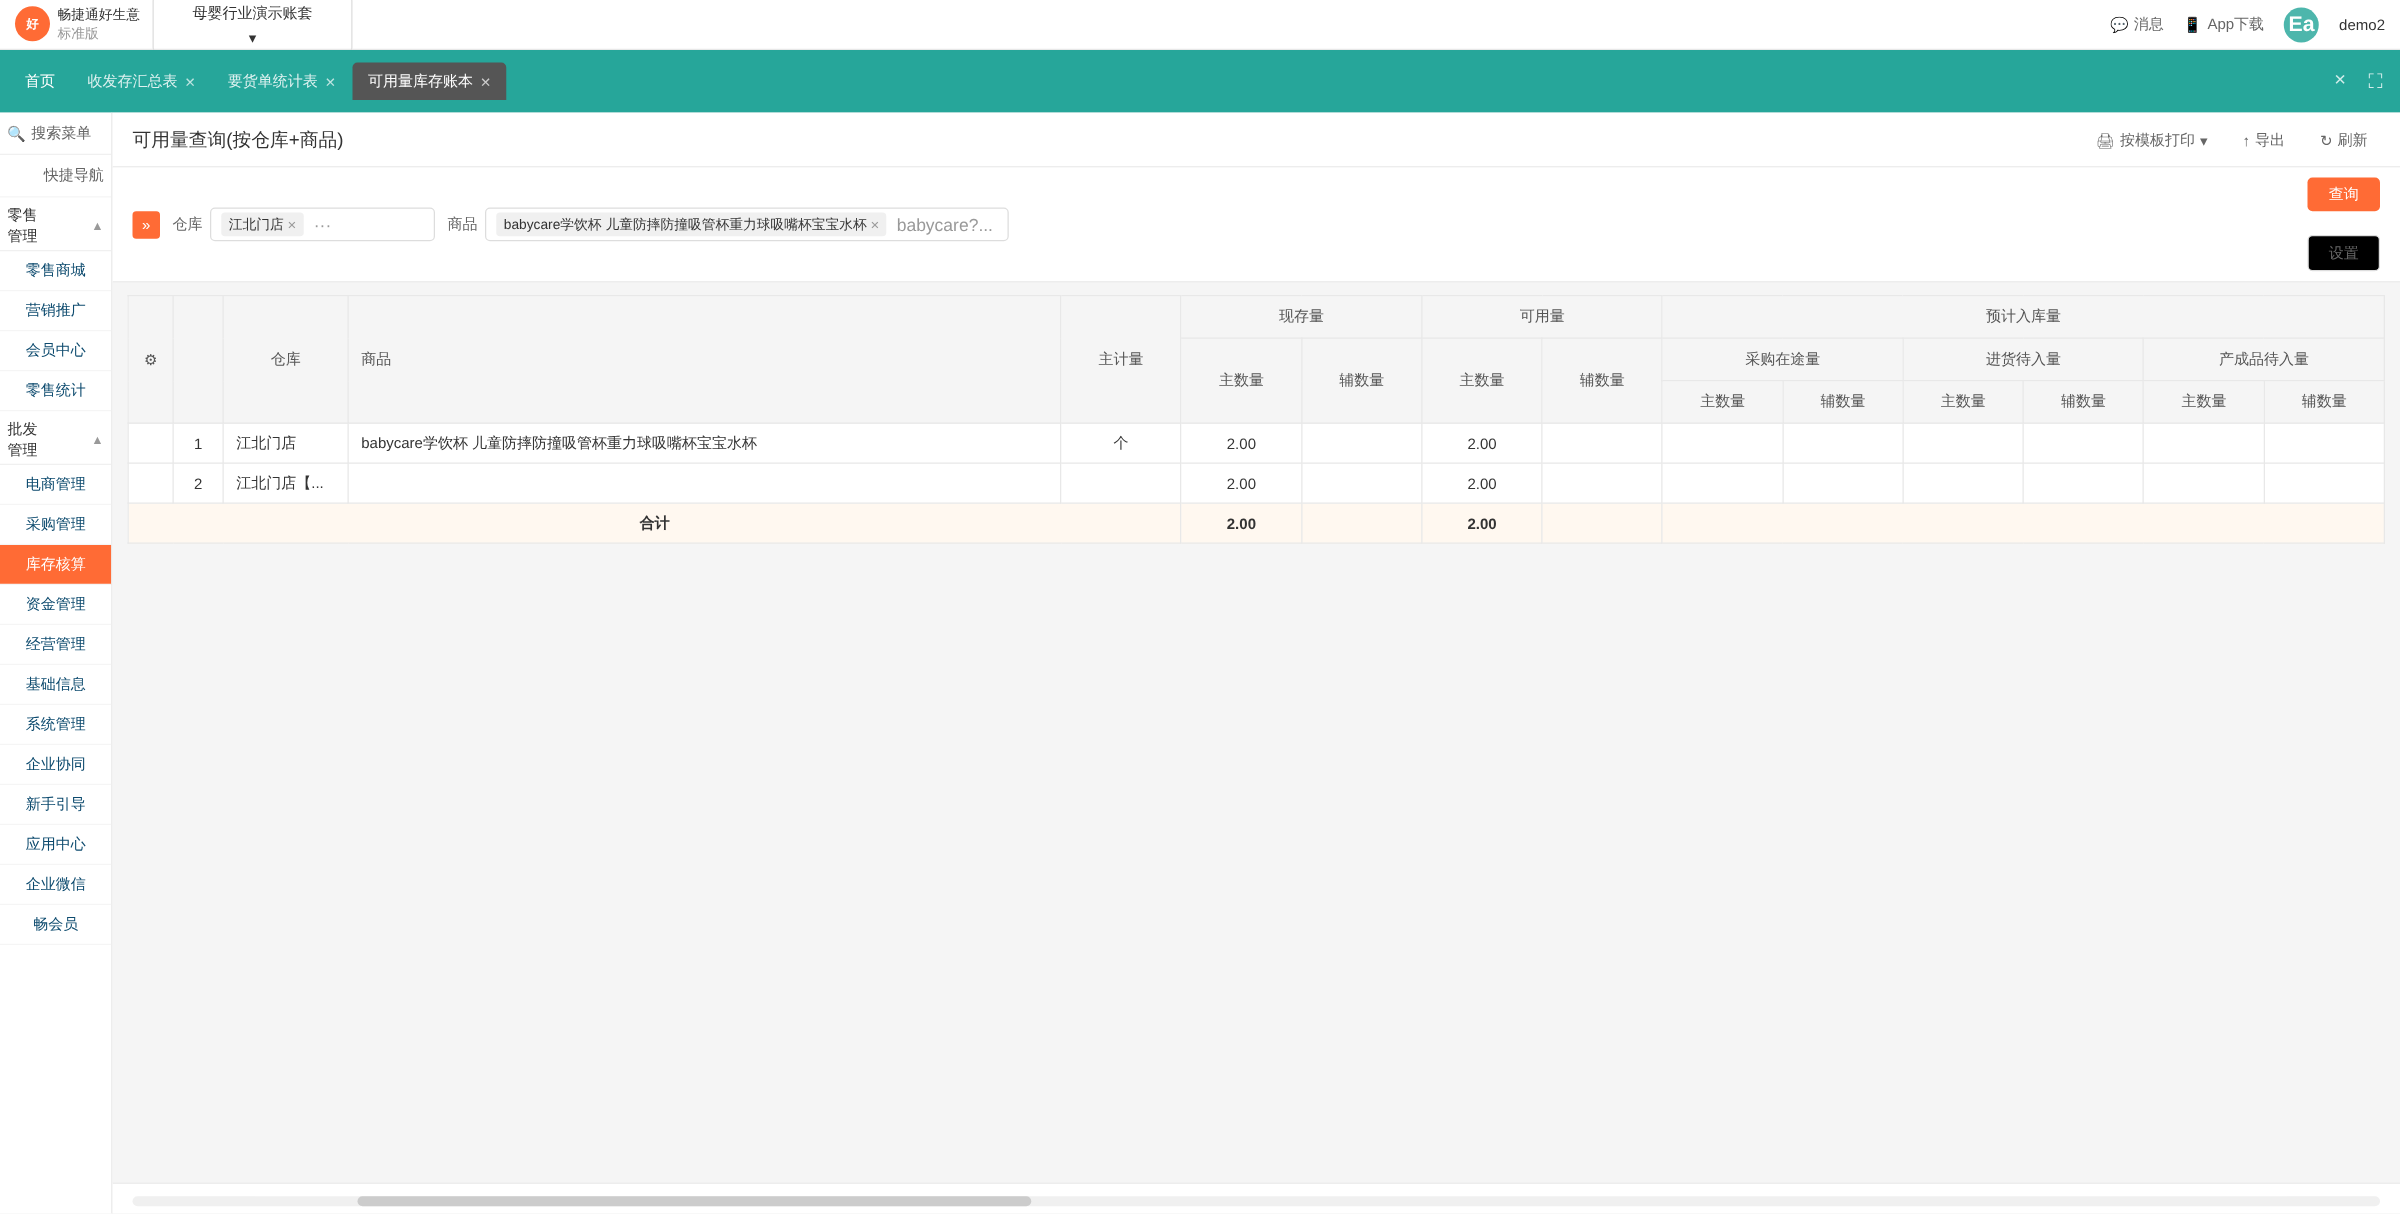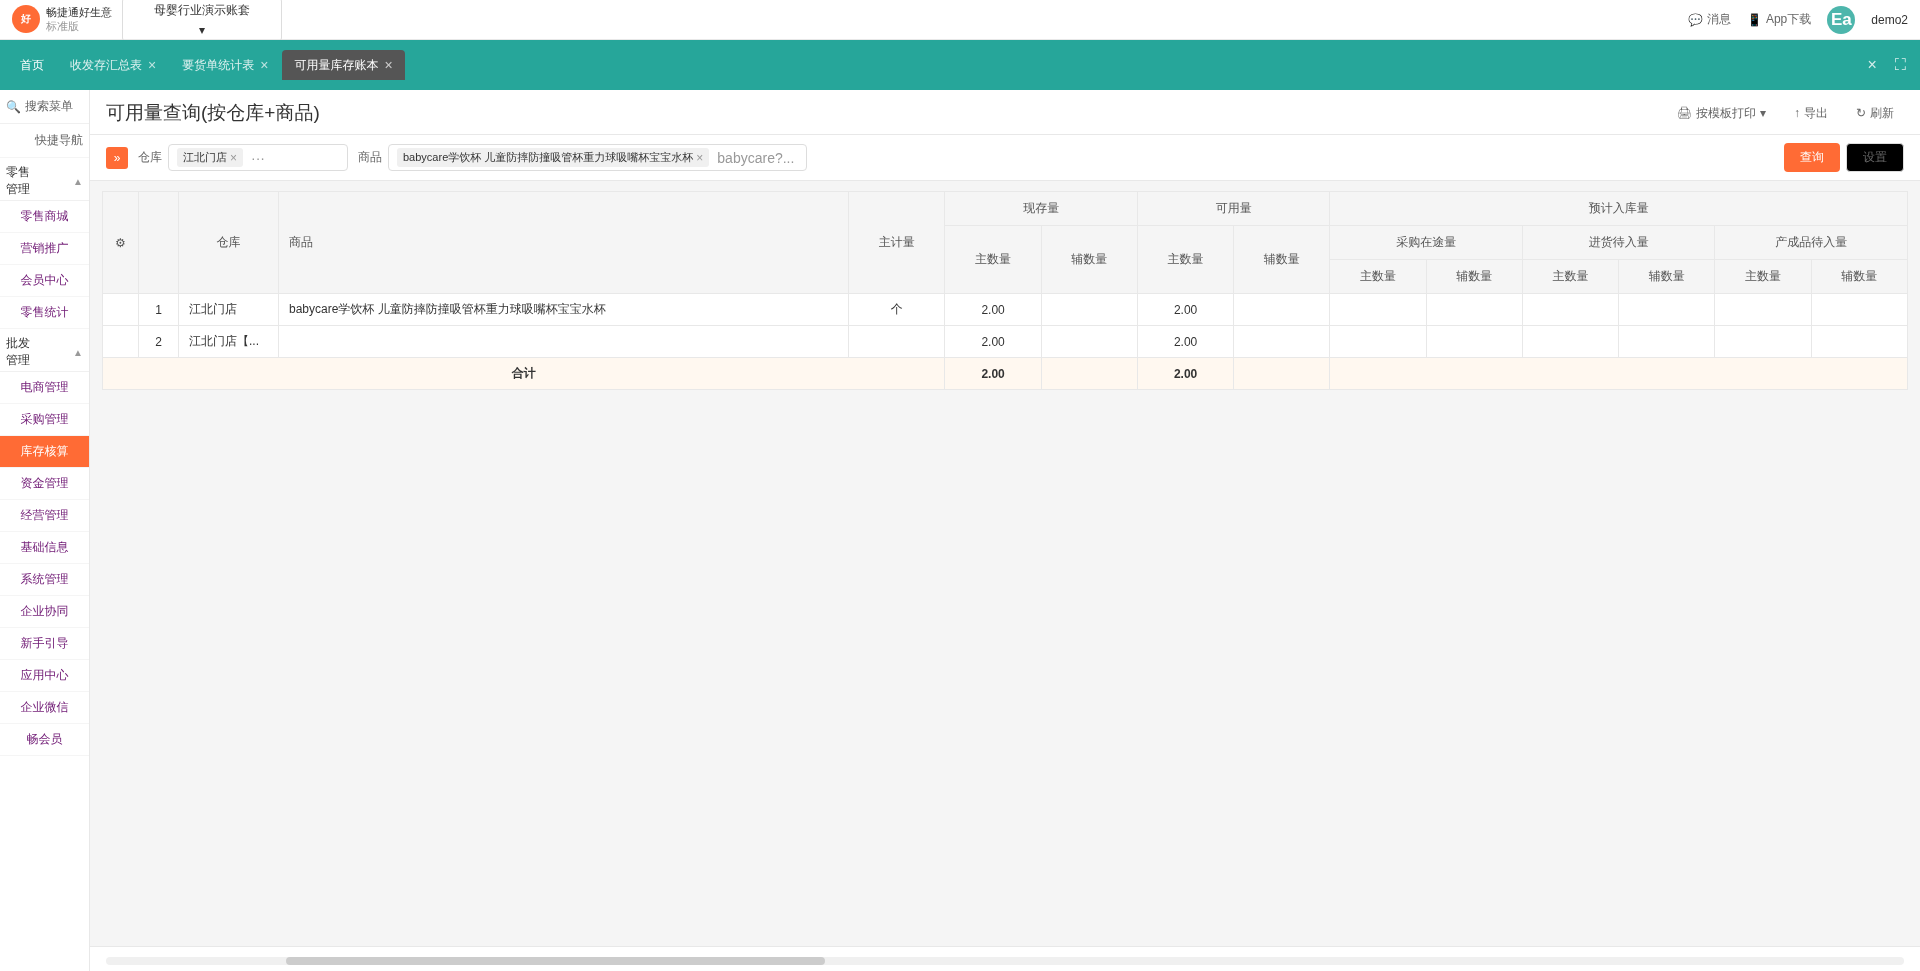--- a/index.html
+++ b/index.html
@@ -97,21 +97,21 @@
       justify-content: space-between;
       cursor: pointer;
       border-bottom: 1px solid #f0f0f0;
       gap: 41px;
     }
     .sidebar-section-label { font-size: 12px; color: #333; font-weight: 500; }
     .sidebar-section-arrow { font-size: 10px; color: #999; }
     .sidebar-item {
       padding: 7px 10px;
       cursor: pointer;
-      color: #701a75;
+      color: #0c4a6e;
       font-size: 12px;
       border-bottom: 1px solid #f5f5f5;
       text-align: center;
     }
     .sidebar-item.active { background: #ff6b35; color: #fff; }
 
     
     .content-area {
       flex: 1;
       display: flex;
@@ -123,21 +123,21 @@
     
     .page-header {
       background: #fff;
       padding: 10px 16px 8px;
       display: flex;
       align-items: center;
       justify-content: space-between;
       border-bottom: 1px solid #e8e8e8;
       flex-shrink: 0;
     }
-    .page-title { font-size: 19px; color: #333; font-weight: 500; }
+    .page-title { font-size: 15px; color: #333; font-weight: 500; }
     .page-actions { display: flex; align-items: center; gap: 8px; }
     .page-action-btn {
       display: flex; align-items: center; gap: 4px;
       padding: 4px 10px; border-radius: 4px; cursor: pointer;
       font-size: 12px; color: #666; border: none; background: none;
     }
 
     
     .filter-bar {
       background: #fff;
@@ -160,21 +160,21 @@
       border: 1px solid #ddd; border-radius: 4px; padding: 3px 8px;
       min-width: 180px; background: #fff;
     }
     .filter-tag {
       display: flex; align-items: center; gap: 3px;
       background: #f0f0f0; border-radius: 3px; padding: 2px 6px;
       font-size: 11px; color: #333;
     }
     .filter-tag-close { color: #999; cursor: pointer; font-size: 12px; }
     .filter-dots { color: #999; font-size: 14px; cursor: pointer; padding: 0 4px; }
-    .filter-actions { margin-left: auto; display: flex; gap: 6px; }
+    .filter-actions { margin-left: auto; display: flex; gap: 19px; flex-direction: column; }
     .btn-query {
       padding: 5px 16px; background: #ff6b35; color: #fff;
       border: none; border-radius: 4px; cursor: pointer; font-size: 12px;
     }
     .btn-settings {
       padding: 5px 16px; background: #000000; color: #666;
       border: 1px solid #ddd; border-radius: 4px; cursor: pointer; font-size: 12px;
     }
 
     

